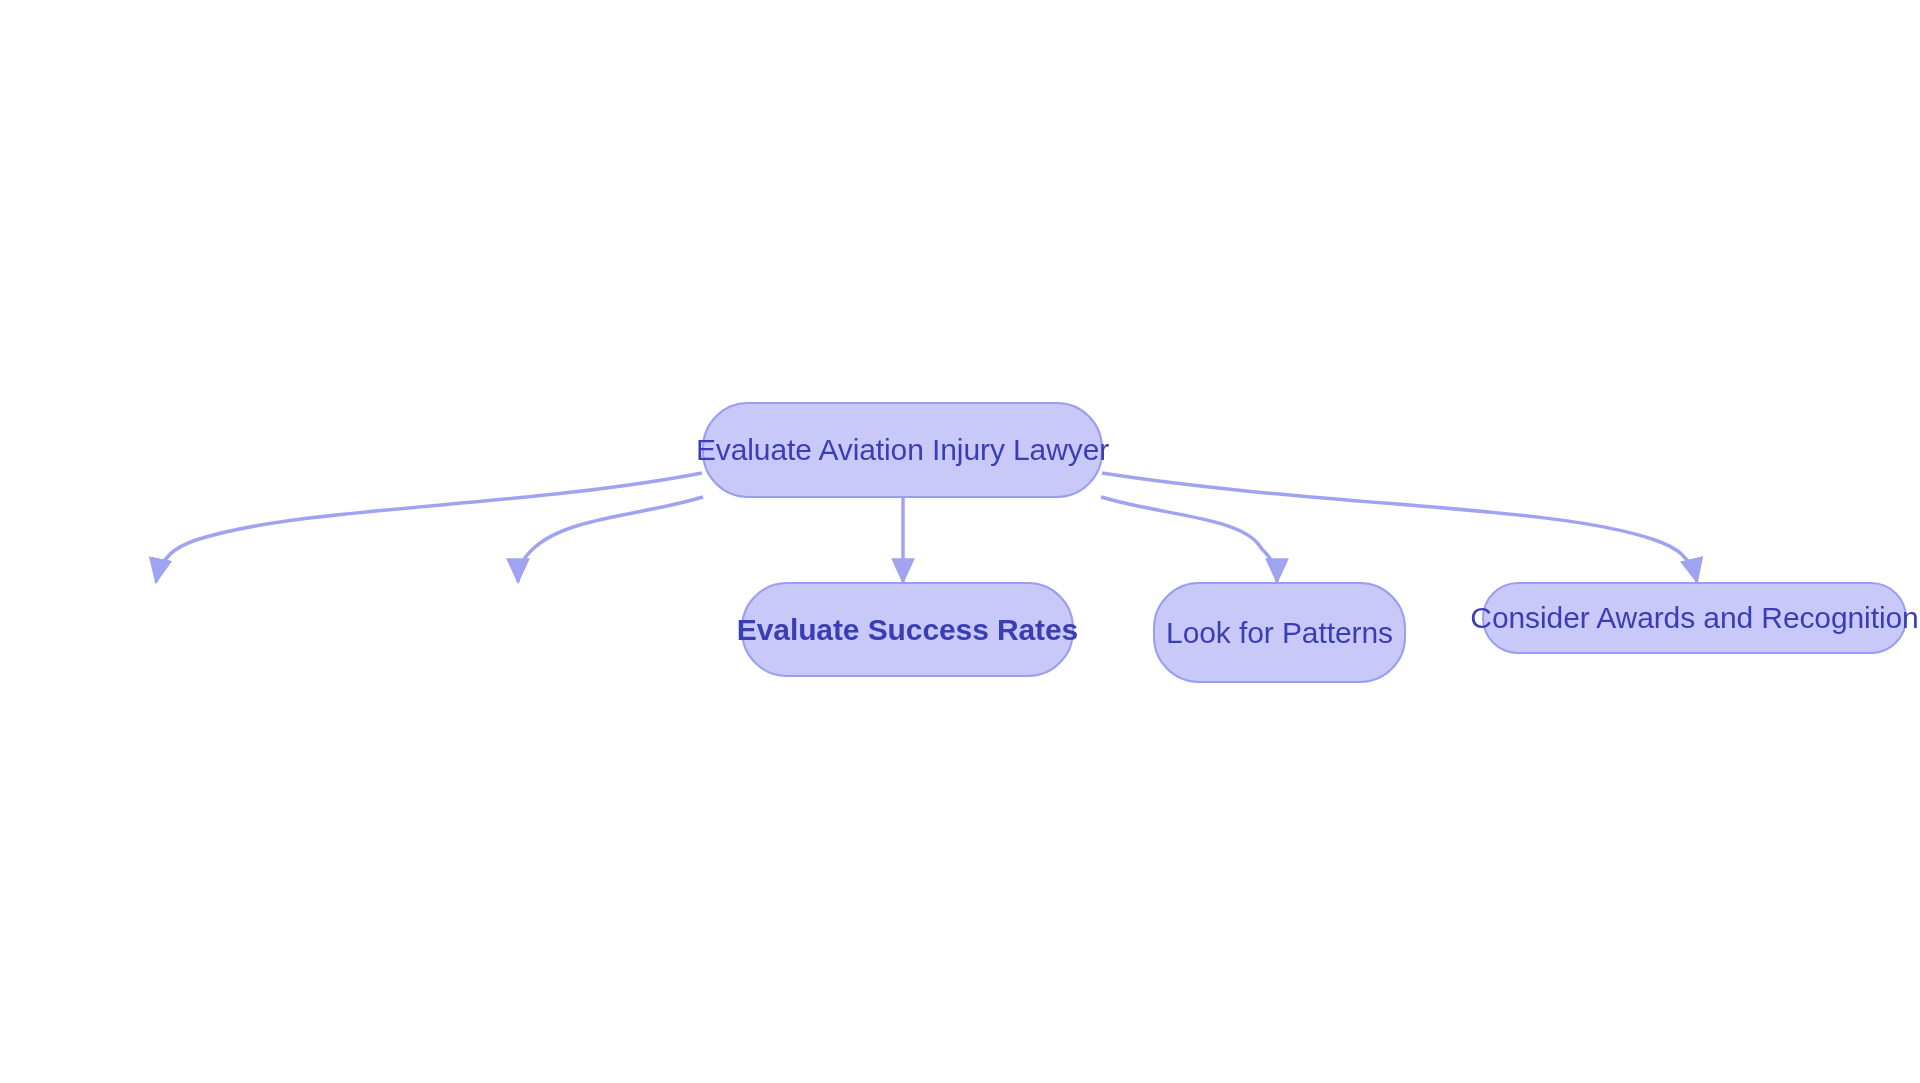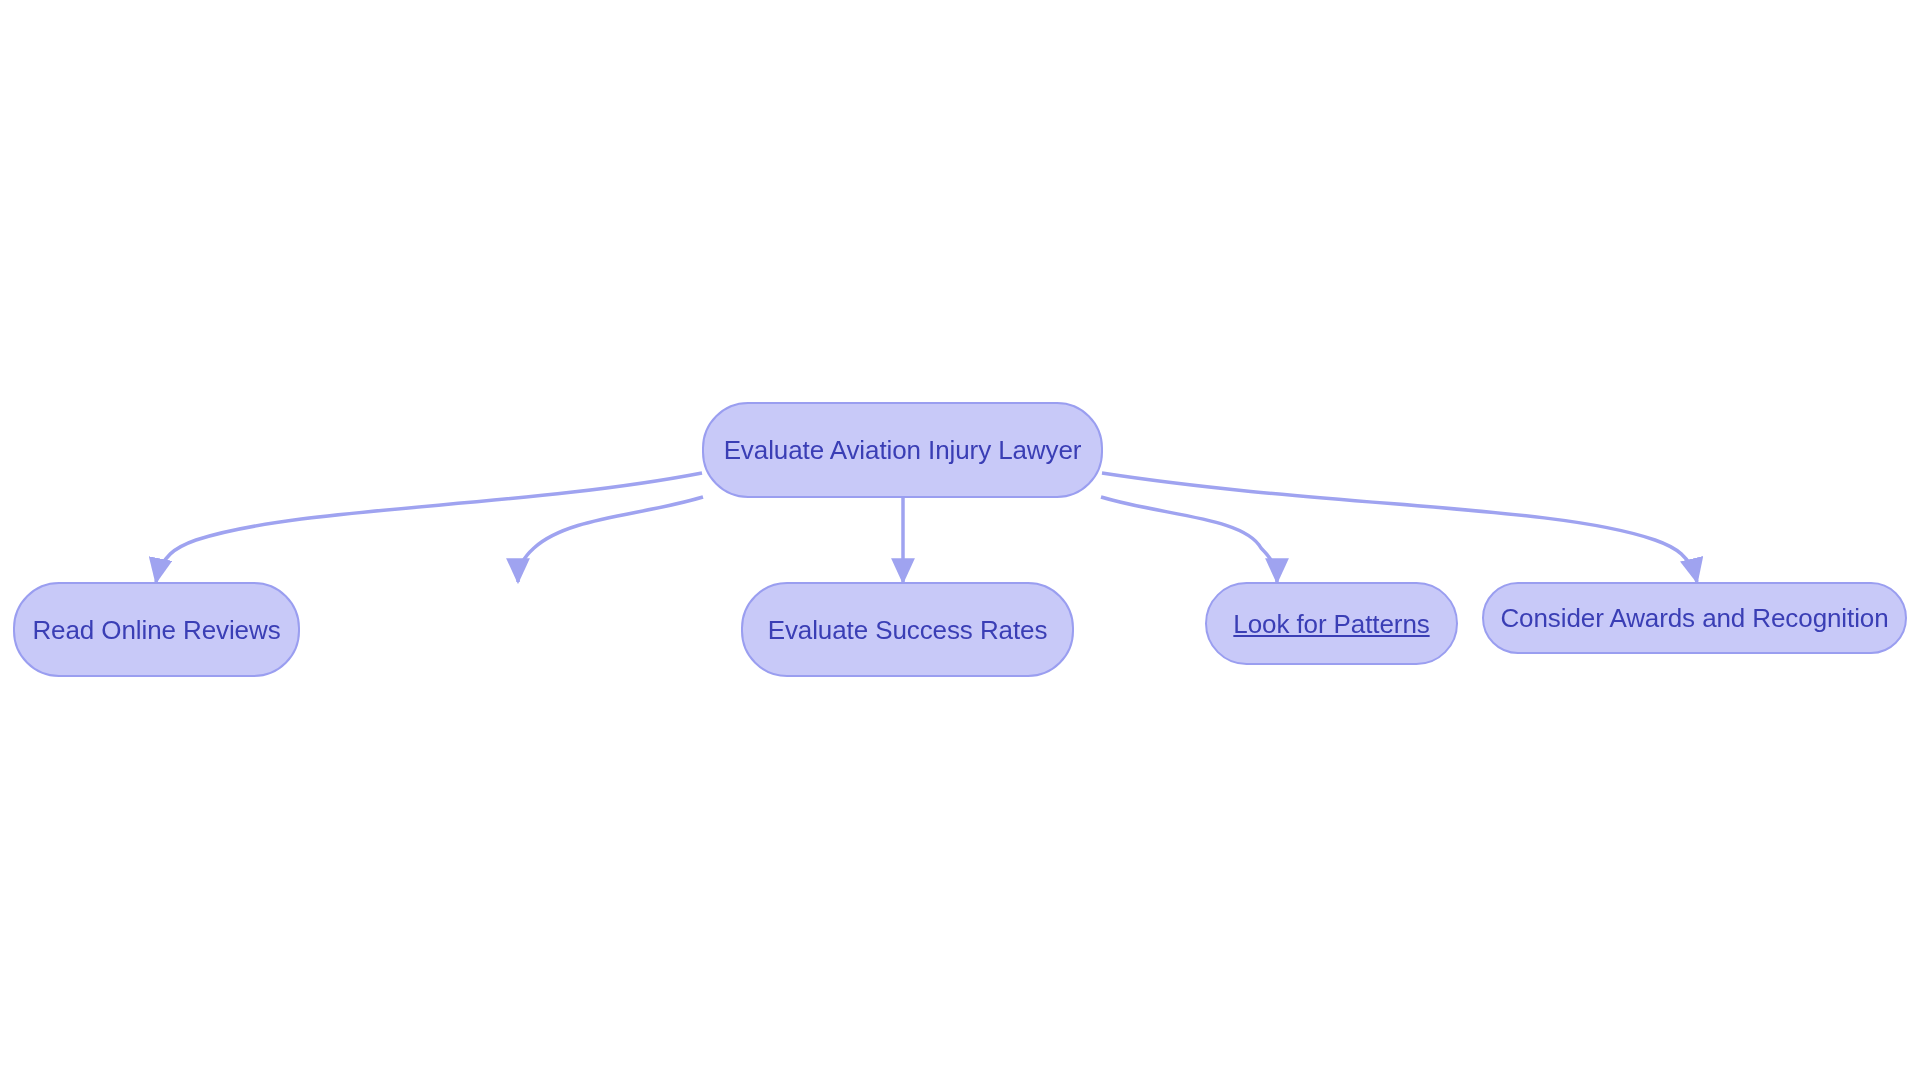--- a/index.html
+++ b/index.html
@@ -35,31 +35,31 @@
   .arrowhead { fill: var(--edge); }
   .node {
     position: absolute;
     display: flex;
     align-items: center;
     justify-content: center;
     background: var(--node-fill);
     border: 2px solid var(--node-border);
     border-radius: 46px;
     color: var(--text);
-    font-size: 26px;
+    font-size: 30px;
     letter-spacing: -0.1px;
     line-height: 1;
     white-space: nowrap;
     text-align: center;
   }
   .node-root  { left: 702px;  top: 402px; width: 401px; height: 96px; }
   .node-c1    { left: 13px;   top: 582px; width: 287px; height: 95px; }
   .node-c2    { left: 391px;  top: 582px; width: 261px; height: 95px; }
-  .node-c3    { left: 741px;  top: 582px; width: 333px; height: 95px; }
-  .node-c4    { left: 1205px; top: 582px; width: 253px; height: 83px; text-decoration: underline; }
+  .node-c3    { left: 741px;  top: 582px; width: 333px; height: 95px; font-weight: bold; }
+  .node-c4    { left: 1153px; top: 582px; width: 253px; height: 101px; }
   .node-c5    { left: 1482px; top: 582px; width: 425px; height: 72px; }
 </style>
 </head>
 <body>
 
 <div class="canvas">
 
   <svg class="edge-layer" viewBox="0 0 1920 1083" xmlns="http://www.w3.org/2000/svg">
     <defs>
       <marker id="ah" viewBox="0 0 12 11" refX="11" refY="5.5" markerUnits="userSpaceOnUse" markerWidth="26" markerHeight="24" orient="auto">
@@ -70,23 +70,20 @@
     <path class="edge" marker-end="url(#ah)" d="M 703 497 C 640 516 568 517 534 548 C 524 557 518 566 518 582"></path>
     <path class="edge" marker-end="url(#ah)" d="M 903 498 L 903 582"></path>
     <path class="edge" marker-end="url(#ah)" d="M 1101 497 C 1164 516 1244 517 1261 548 C 1270 557 1277 566 1277 582"></path>
     <path class="edge" marker-end="url(#ah)" d="M 1102 473 C 1330 508 1555 505 1655 540 C 1675 547 1691 556 1697 582"></path>
   </svg>
 
   <div class="node node-root">
     <span>Evaluate Aviation Injury Lawyer</span>
   </div>
 
-  <div class="node node-c1">
-    <span>Read Online Reviews</span>
-  </div>
 
 
   <div class="node node-c3">
     <span>Evaluate Success Rates</span>
   </div>
 
   <div class="node node-c4">
     <span>Look for Patterns</span>
   </div>
 

